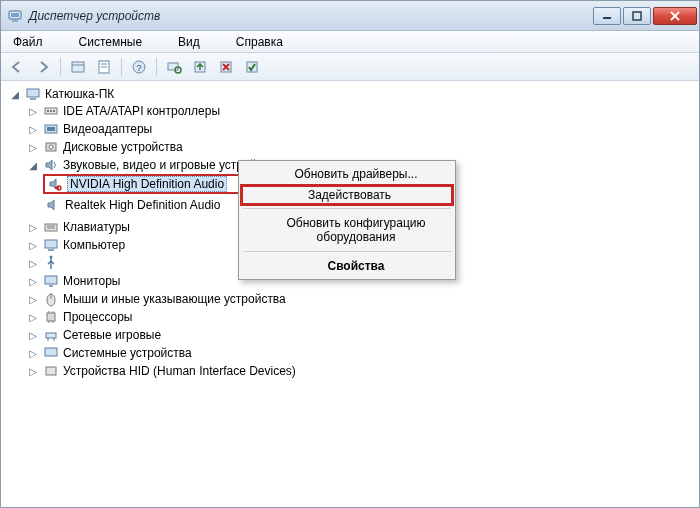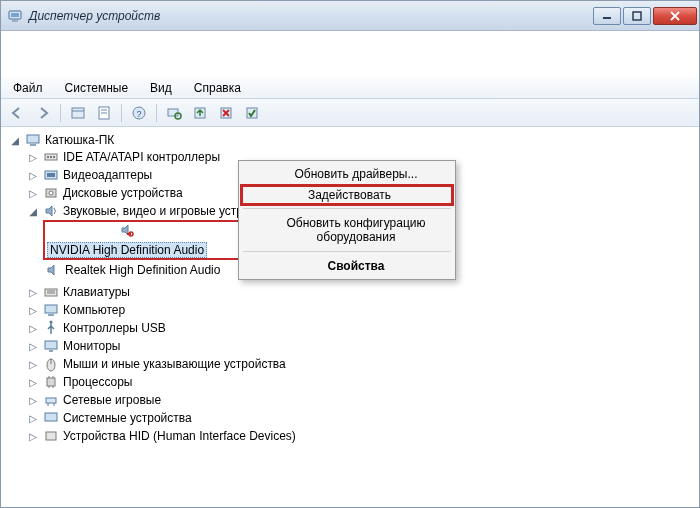--- a/index.html
+++ b/index.html
@@ -55,22 +55,21 @@
     color: #fff;
     font-weight: bold;
   }
   .menubar {
     height: 22px;
     background: linear-gradient(to bottom, #fbfcfe, #edf2f8);
     border-bottom: 1px solid #c9d4e1;
     display: flex;
     align-items: center;
     padding: 0 4px;
-    gap: 6px;
-    margin-top: 46px;
+    gap: 20px;
   }
   .menu-item {
     padding: 2px 8px;
     color: #000;
     cursor: default;
   }
   .toolbar {
     height: 28px;
     background: linear-gradient(to bottom, #f6f9fc, #e7eef6);
     border-bottom: 1px solid #c9d4e1;
@@ -127,21 +126,20 @@
     align-items: center; justify-content: center;
     font-size: 12px;
   }
   .selected-box {
     border: 2px solid #c62828;
     display: inline-flex;
     align-items: center;
     gap: 4px;
     padding: 0 40px 0 2px;
     background: #fff;
-    flex-direction: column;
   }
   .selected-label {
     background: #cfe3f7;
     border: 1px dotted #5b89be;
     padding: 0 2px;
   }
   .ctx-menu {
     position: absolute;
     left: 238px;
     top: 160px;
@@ -375,21 +373,20 @@
                   <span>Компьютер</span>
                 </span></li>
             <li><span class="row">
                   <span class="expander">▷</span>
                   <span class="dev-icon">
                     <svg width="16" height="16">
                       <path d="M8 2 L8 14 M8 6 L5 9 M8 6 L11 9" stroke="#5a7fa5" fill="none" stroke-width="1.5"></path>
                       <circle cx="8" cy="2" r="1.5" fill="#5a7fa5"></circle>
                     </svg>
                   </span>
-                  <span>Контроллеры USB</span>
                 </span></li>
             <li><span class="row">
                   <span class="expander">▷</span>
                   <span class="dev-icon">
                     <svg width="16" height="16">
                       <rect x="2" y="3" width="12" height="8" fill="#cfe0f0" stroke="#5a7fa5"></rect>
                       <rect x="6" y="12" width="4" height="2" fill="#8fa7be"></rect>
                     </svg>
                   </span>
                   <span>Мониторы</span>

